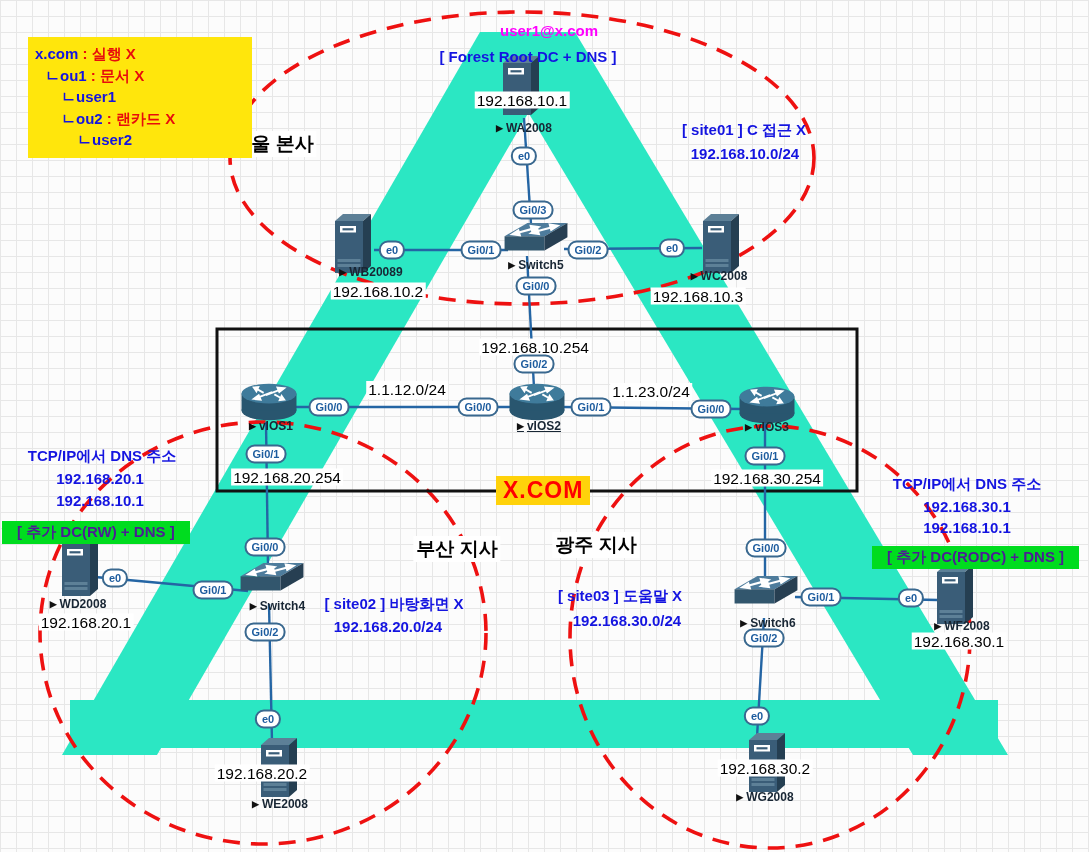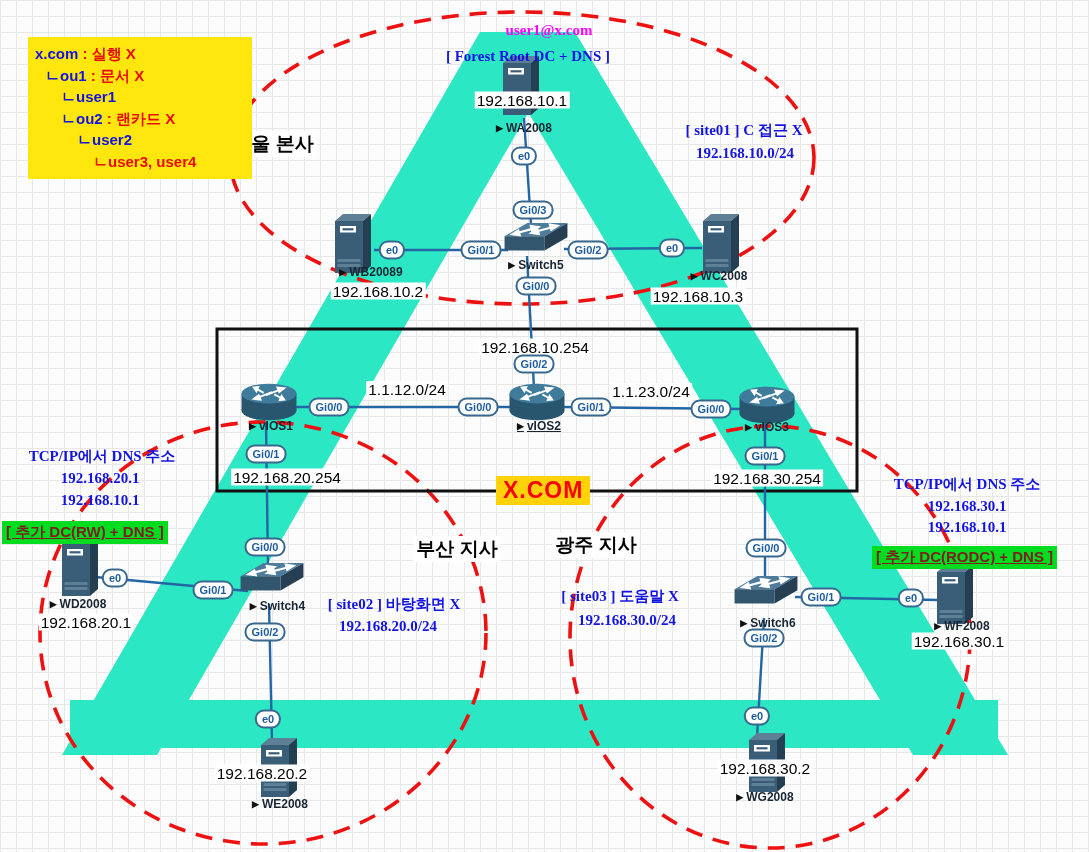--- a/index.html
+++ b/index.html
@@ -23,31 +23,31 @@
     background:#fff;color:#000;font-size:15.5px;line-height:17px;
     padding:0 2px;white-space:nowrap;z-index:5;
   }
   .devlabel{
     position:absolute;transform:translateX(-50%);
     color:#182634;font-size:12px;font-weight:bold;white-space:nowrap;z-index:5;
   }
   .devlabel .mk{color:#111;font-size:9px;margin-right:3px;vertical-align:1px;}
   .bluenote{
     position:absolute;transform:translate(-50%,-50%);
-    color:#1414e0;font-size:15px;font-weight:bold;white-space:nowrap;z-index:7;font-family:Liberation Serif, serif;
+    color:#1414e0;font-size:15px;font-weight:bold;white-space:nowrap;z-index:7;
   }
   .region{
     position:absolute;transform:translate(-50%,-50%);
     color:#000;font-size:19px;font-weight:bold;background:#fff;
     padding:0 3px;white-space:nowrap;z-index:7;
   }
   .magenta{color:#ff00ff;}
   .greenbadge{
-    position:absolute;background:#00dc1f;color:#7f1d1d;
-    font-size:15px;font-weight:bold;padding:2px 4px;white-space:nowrap;z-index:8;text-decoration:underline;
+    position:absolute;background:#00dc1f;color:#4c1d95;
+    font-size:15px;font-weight:bold;padding:2px 15px;white-space:nowrap;z-index:8;
   }
   .xcom{
     position:absolute;background:#ffd20a;color:#ff0000;
     font-size:23px;font-weight:bold;padding:1px 7px;letter-spacing:1px;z-index:8;
   }
   .notebox{
     position:absolute;left:28px;top:37px;width:216px;
     background:#ffe60c;padding:6px 4px 7px 4px;
     font-size:15px;font-weight:bold;line-height:21.5px;z-index:8;
   }
@@ -147,21 +147,20 @@
     <use href="#sym-router" x="508" y="381" width="58" height="42"></use>
     <use href="#sym-router" x="738" y="384" width="58" height="42"></use>
   </svg>
 
   <div class="notebox">
     <div style="padding-left:3px;"><span class="b">x.com</span><span class="r"> : 실행 X</span></div>
     <div style="padding-left:13px;"><span class="b">ㄴou1</span><span class="r"> : 문서 X</span></div>
     <div style="padding-left:29px;"><span class="b">ㄴuser1</span></div>
     <div style="padding-left:29px;"><span class="b">ㄴou2</span><span class="r"> : 랜카드 X</span></div>
     <div style="padding-left:45px;"><span class="b">ㄴuser2</span></div>
-    <div style="padding-left:61px;"><span class="r">ㄴuser3, user4</span></div>
   </div>
 
   <div class="bluenote magenta" style="left:549px;top:30px;">user1@x.com</div>
   <div class="bluenote" style="left:528px;top:56px;">[ Forest Root DC + DNS ]</div>
 
   <div class="region" style="left:273px;top:144px;">서울 본사</div>
   <div class="region" style="left:457px;top:549px;">부산 지사</div>
   <div class="region" style="left:596px;top:545px;">광주 지사</div>
 
   <div class="bluenote" style="left:744px;top:130px;">[ site01 ] C 접근 X</div>

